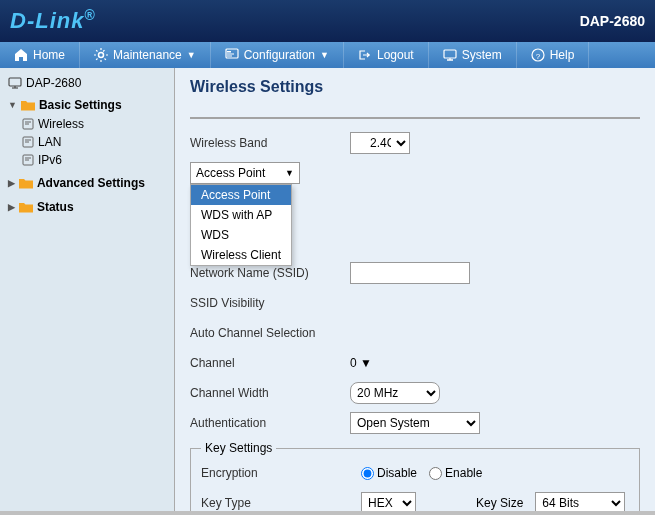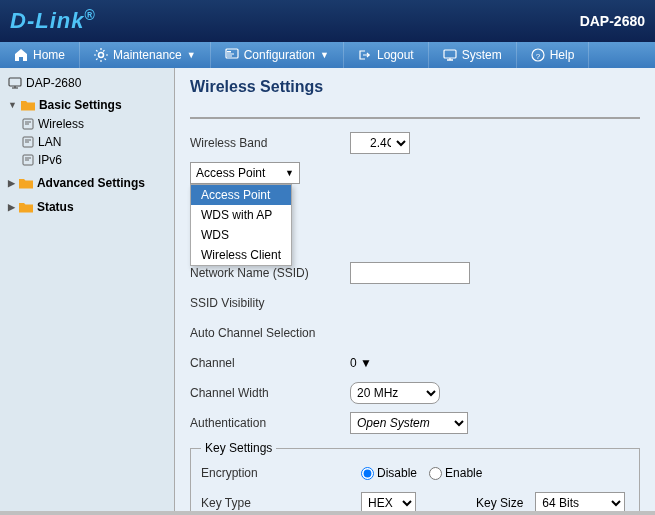--- a/index.html
+++ b/index.html
@@ -222,21 +222,21 @@
     <div class="form-row">
       <div class="form-label">Channel Width</div>
       <select class="form-control small-select" style="width:90px;border-radius:8px;">
         <option>20 MHz</option>
         <option>40 MHz</option>
       </select>
     </div>
 
     <div class="form-row">
       <div class="form-label">Authentication</div>
-      <select class="form-control small-select" style="width:118px;font-style:italic;">
+      <select class="form-control small-select" style="width:130px;">
         <option>Open System</option>
         <option>WPA-Personal</option>
         <option>WPA2-Personal</option>
         <option>WPA-Enterprise</option>
       </select>
     </div>
 
     <fieldset class="key-settings">
       <legend>Key Settings</legend>
 

